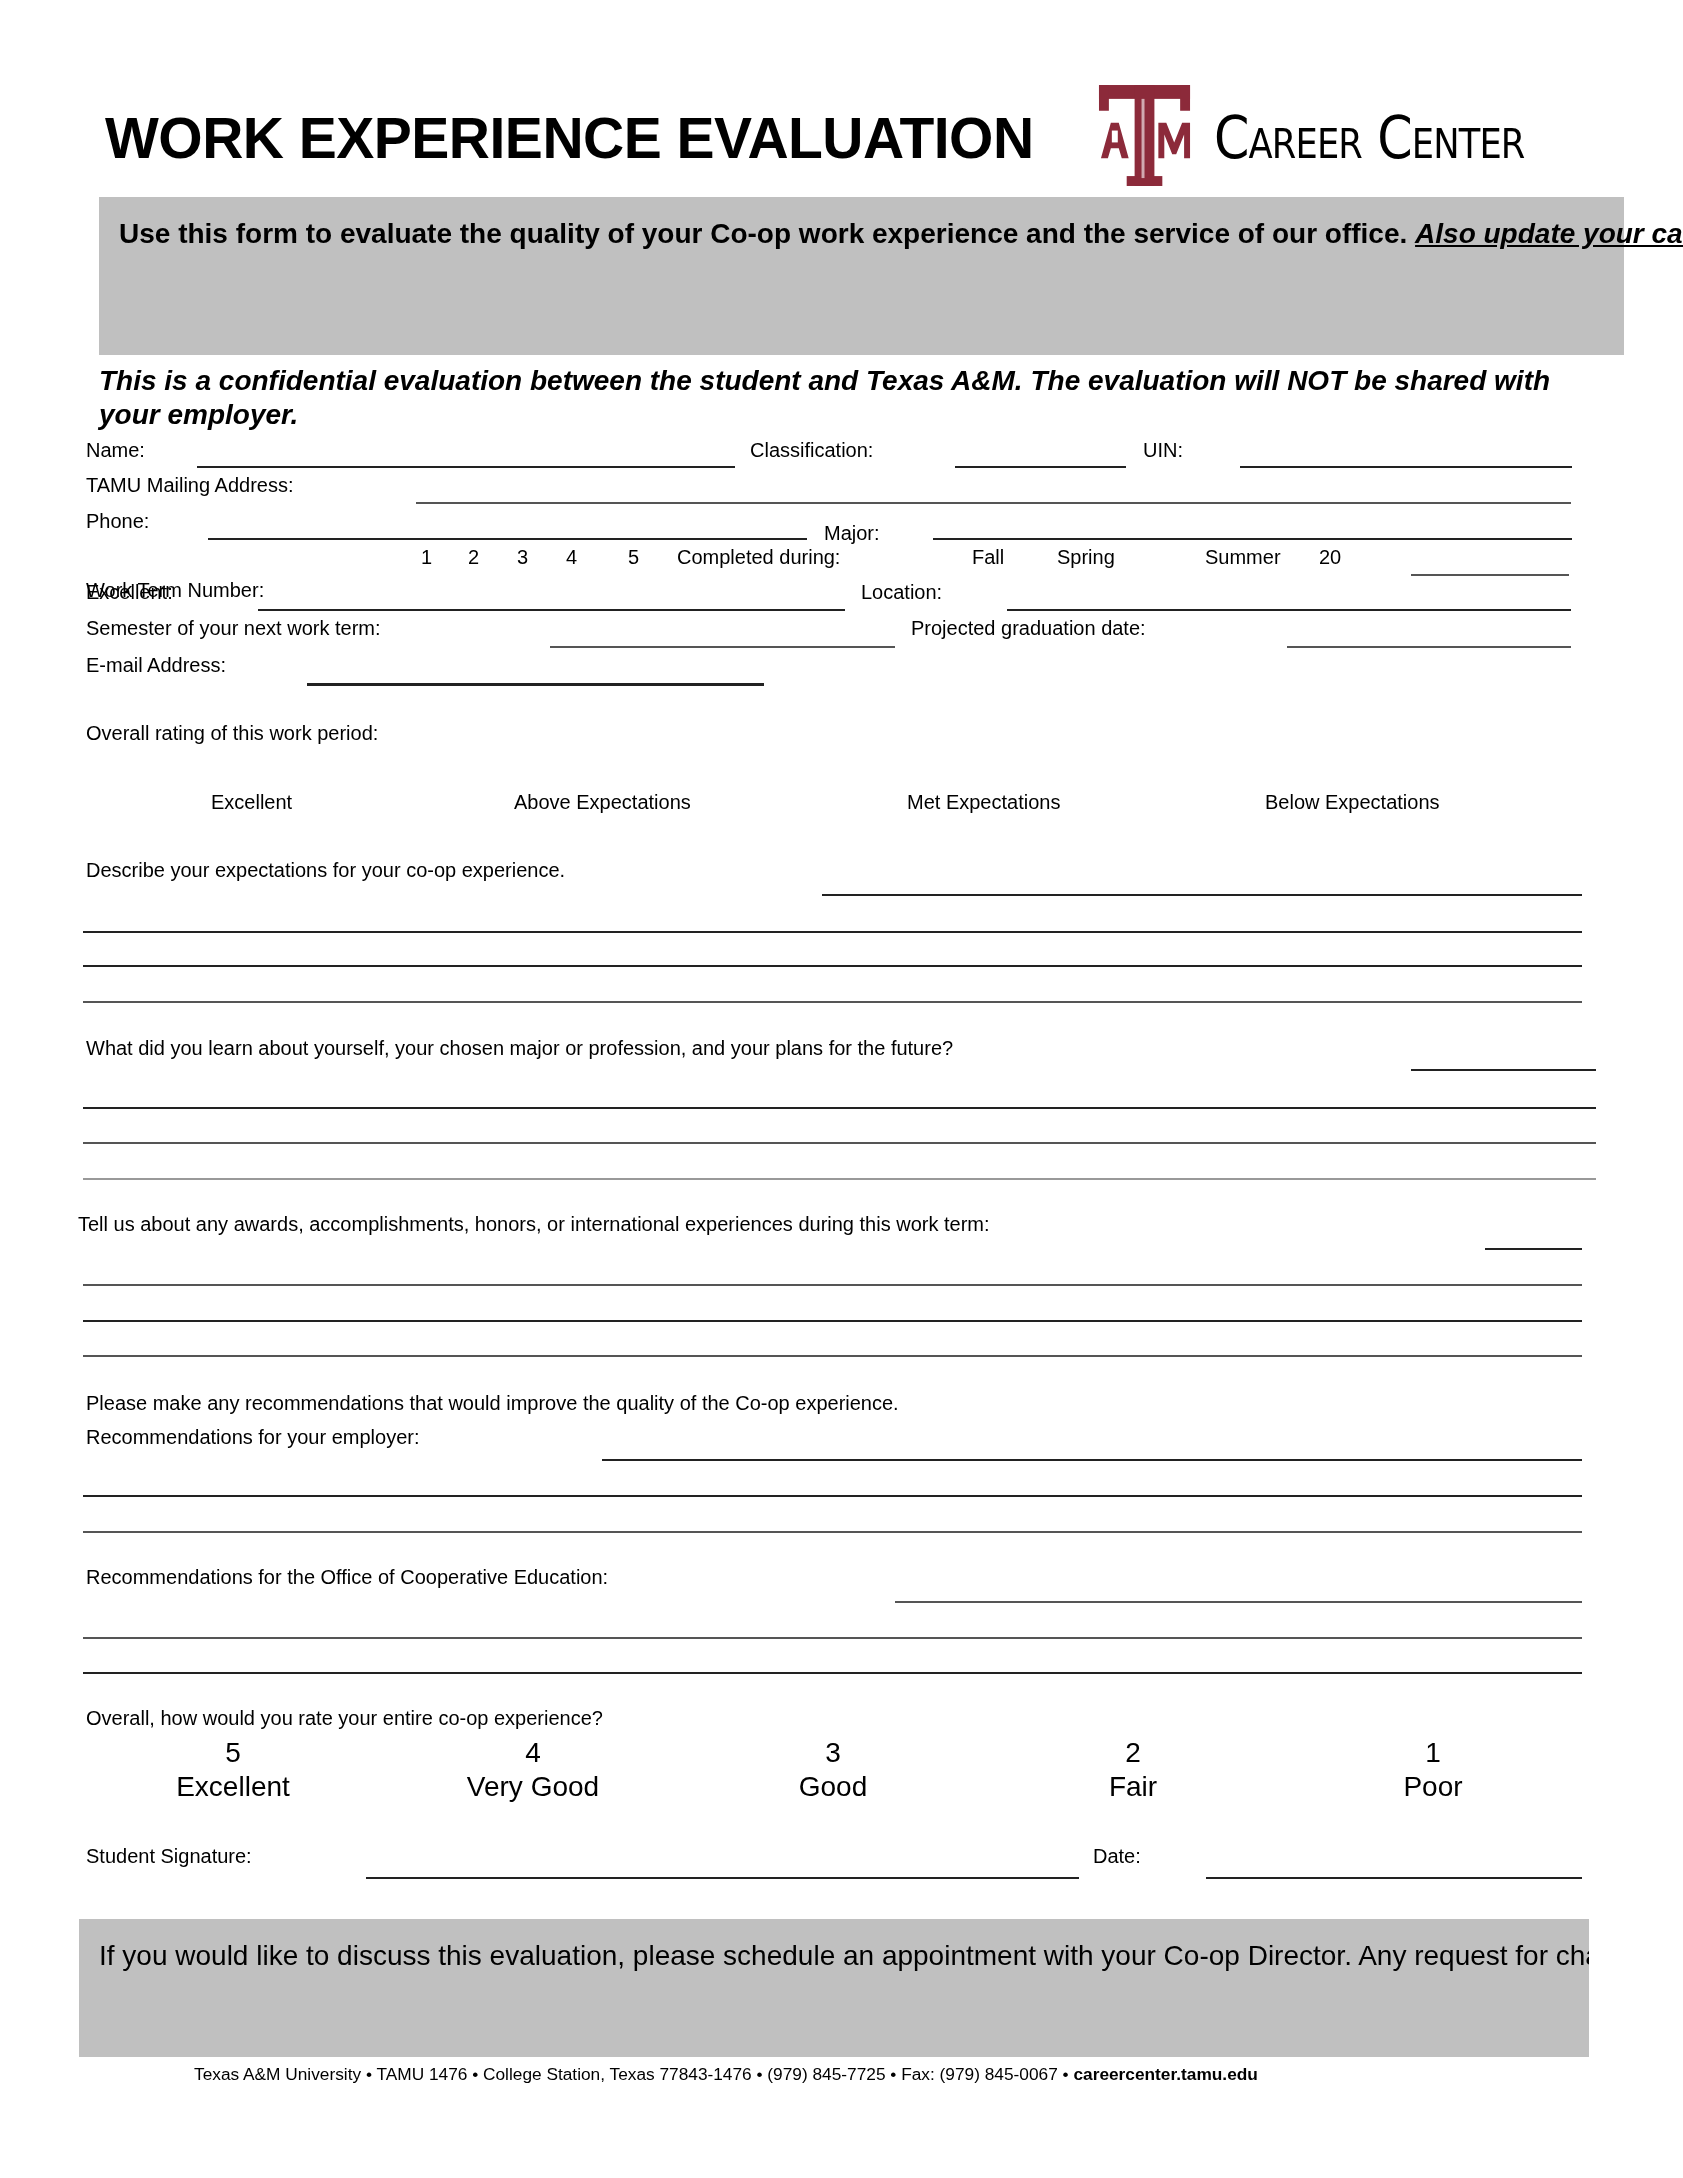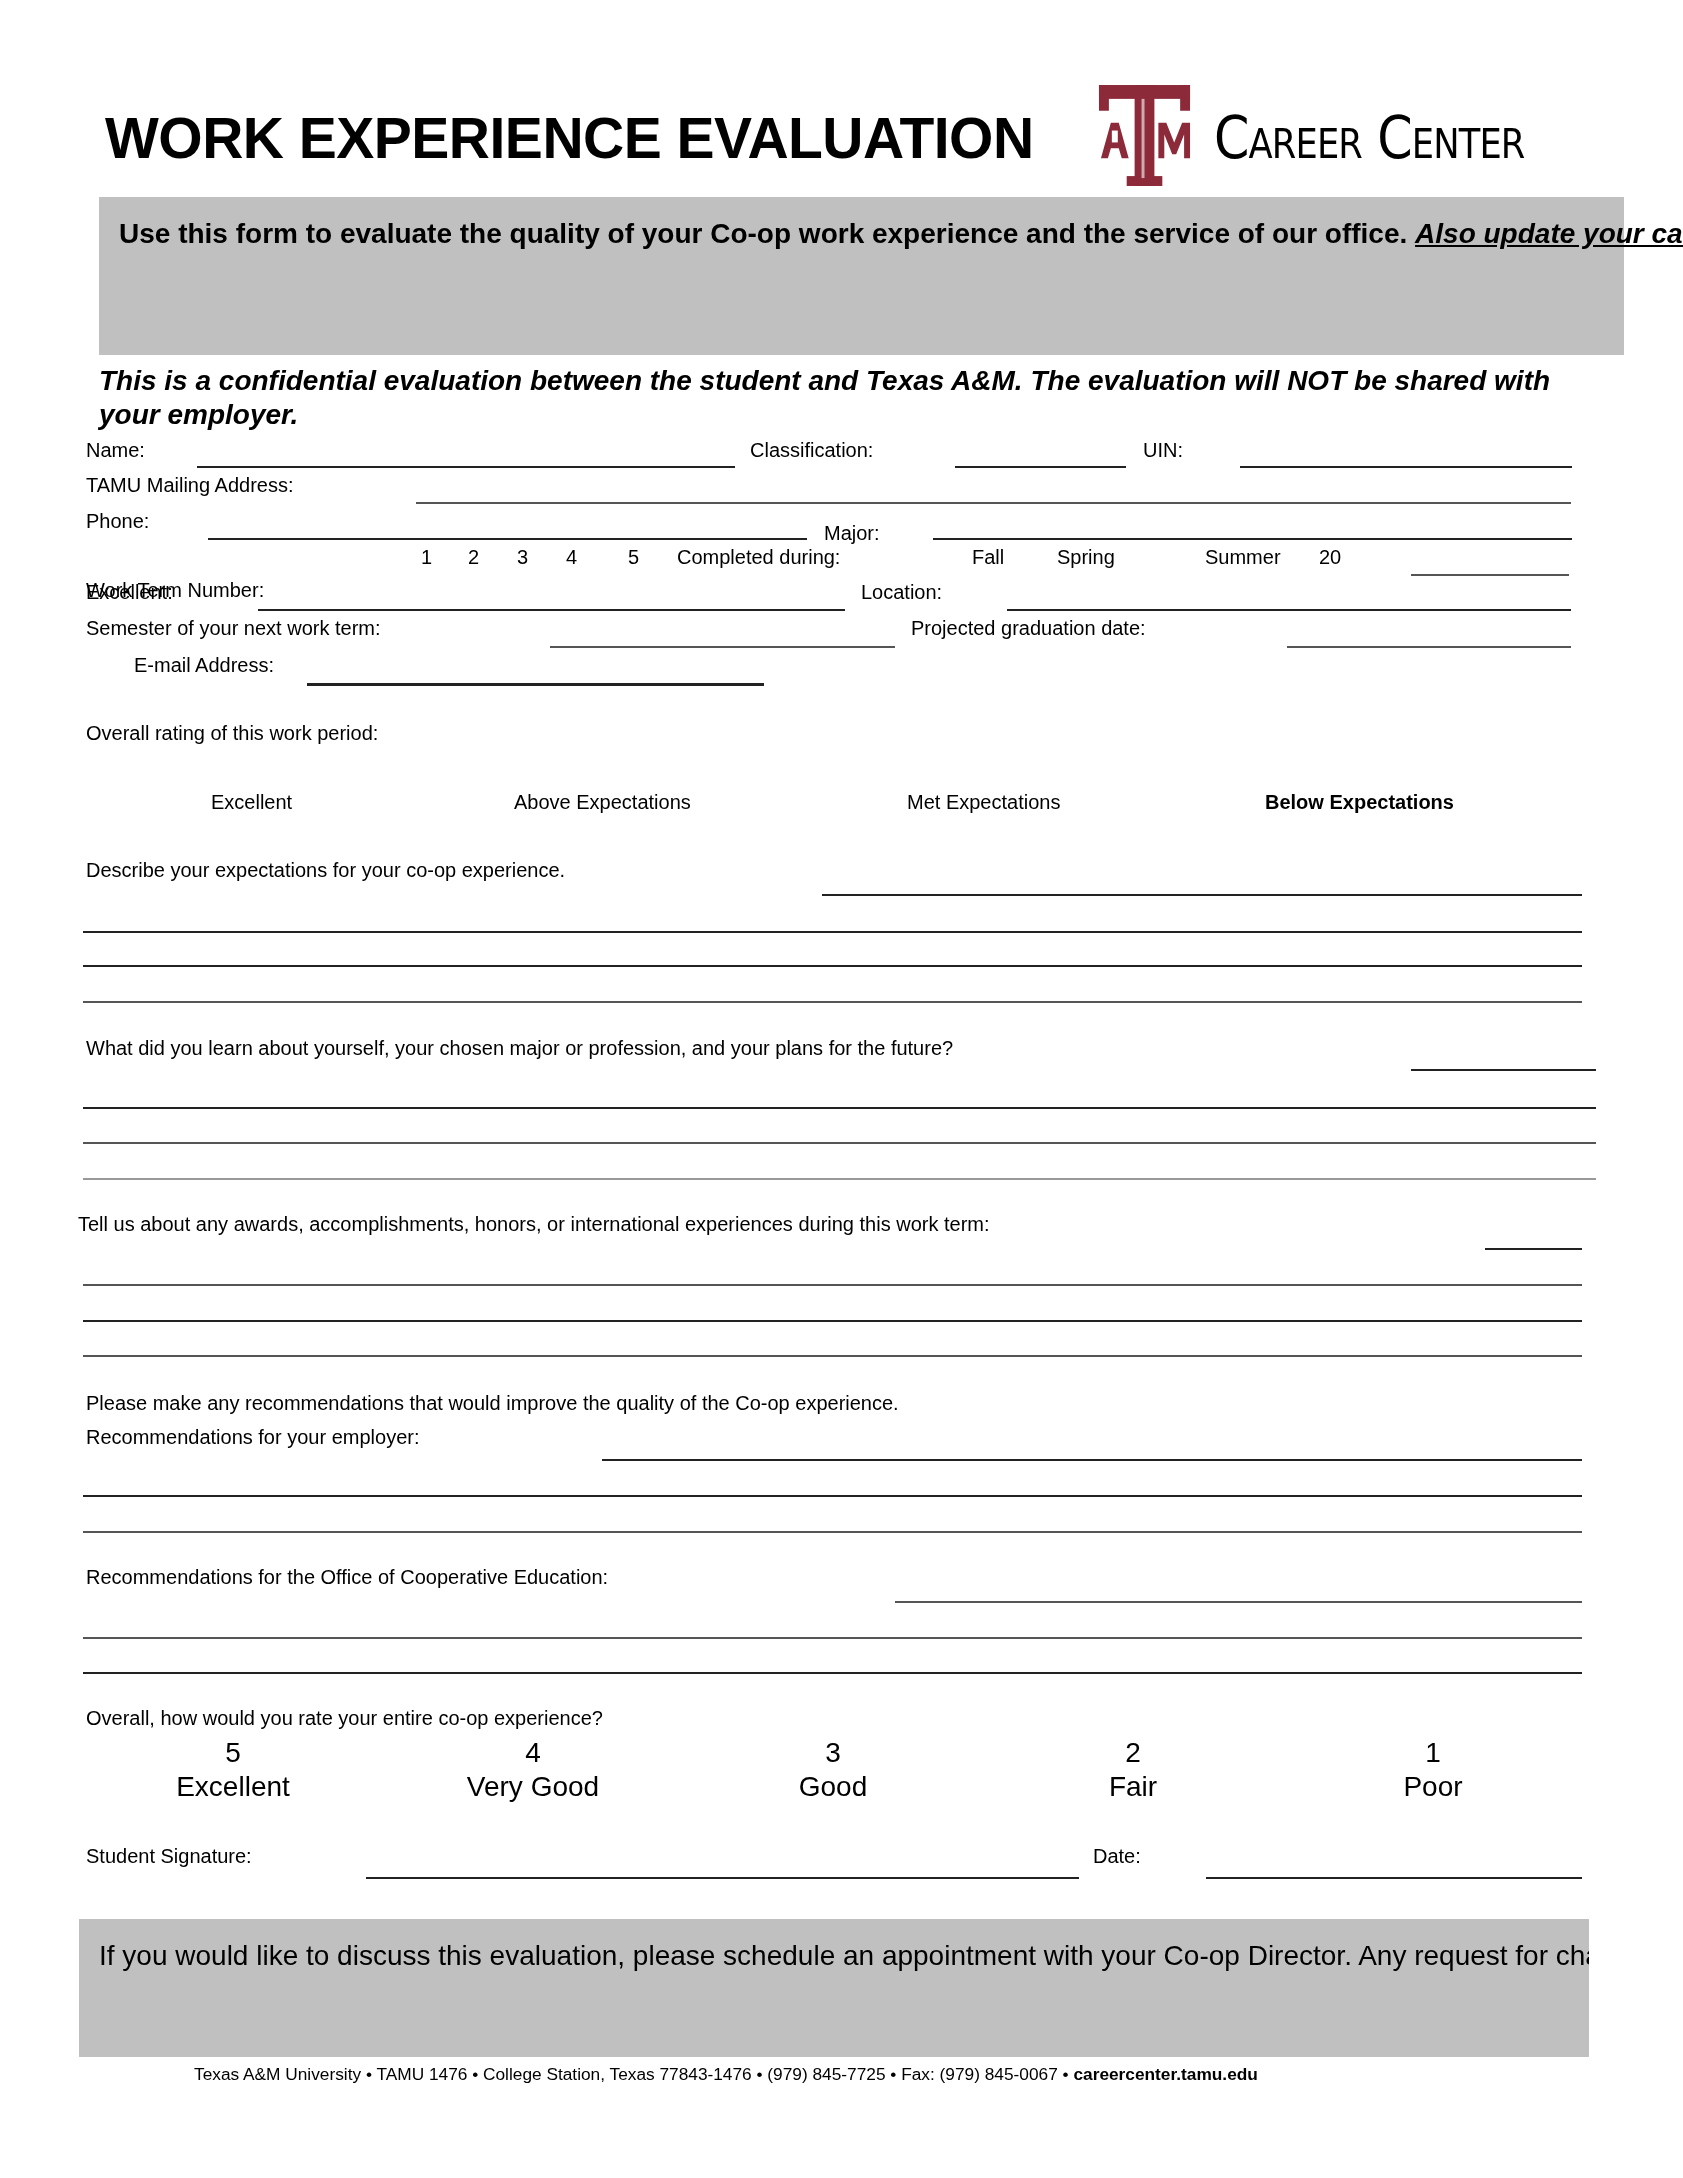--- a/index.html
+++ b/index.html
@@ -82,28 +82,28 @@
 <div class="abs lbl" style="left:86px;top:575px;">Excellent:</div>
 <div class="line" style="left:258px;top:609px;width:587px;"></div>
 <div class="abs lbl" style="left:861px;top:575px;">Location:</div>
 <div class="line" style="left:1007px;top:609px;width:564px;"></div>
 
 <div class="abs lbl" style="left:86px;top:611px;">Semester of your next work term:</div>
 <div class="line g" style="left:550px;top:646px;width:345px;"></div>
 <div class="abs lbl" style="left:911px;top:611px;">Projected graduation date:</div>
 <div class="line g" style="left:1287px;top:646px;width:284px;"></div>
 
-<div class="abs lbl" style="left:86px;top:648px;margin-left:48px;">E-mail Address:</div>
+<div class="abs lbl" style="left:86px;top:648px;">E-mail Address:</div>
 <div class="line" style="left:307px;top:683px;width:457px;border-top-width:3px;"></div>
 
 <div class="abs lbl" style="left:86px;top:716px;">Overall rating of this work period:</div>
 <div class="abs lbl" style="left:211px;top:785px;">Excellent</div>
 <div class="abs lbl" style="left:514px;top:785px;">Above Expectations</div>
 <div class="abs lbl" style="left:907px;top:785px;">Met Expectations</div>
-<div class="abs lbl" style="left:1265px;top:785px;font-weight:bold;">Below Expectations</div>
+<div class="abs lbl" style="left:1265px;top:785px;">Below Expectations</div>
 
 <div class="abs lbl" style="left:86px;top:853px;">Describe your expectations for your co-op experience.</div>
 <div class="line" style="left:822px;top:894px;width:760px;"></div>
 <div class="line" style="left:83px;top:931px;width:1499px;"></div>
 <div class="line" style="left:83px;top:965px;width:1499px;"></div>
 <div class="line g" style="left:83px;top:1001px;width:1499px;"></div>
 
 <div class="abs lbl" style="left:86px;top:1031px;text-align:right;">What did you learn about yourself, your chosen major or profession, and your plans for the future?</div>
 <div class="line" style="left:1411px;top:1069px;width:185px;"></div>
 <div class="line" style="left:83px;top:1107px;width:1513px;"></div>

